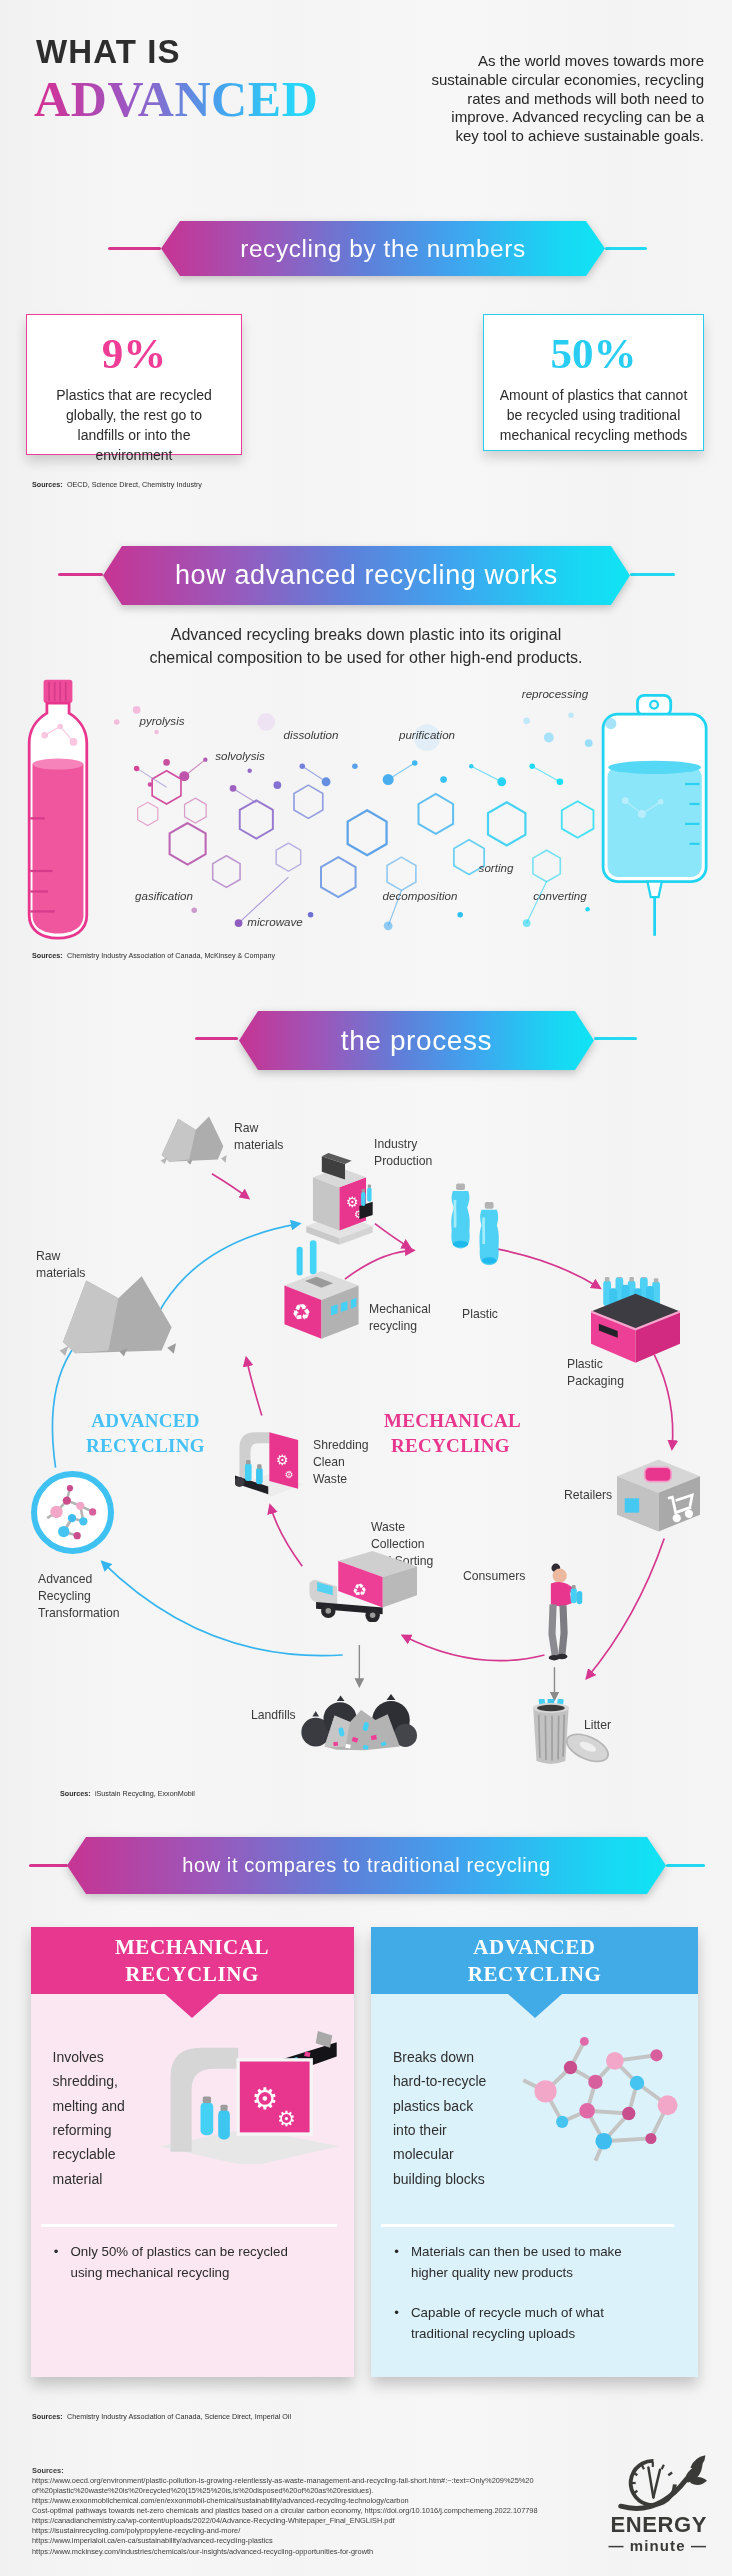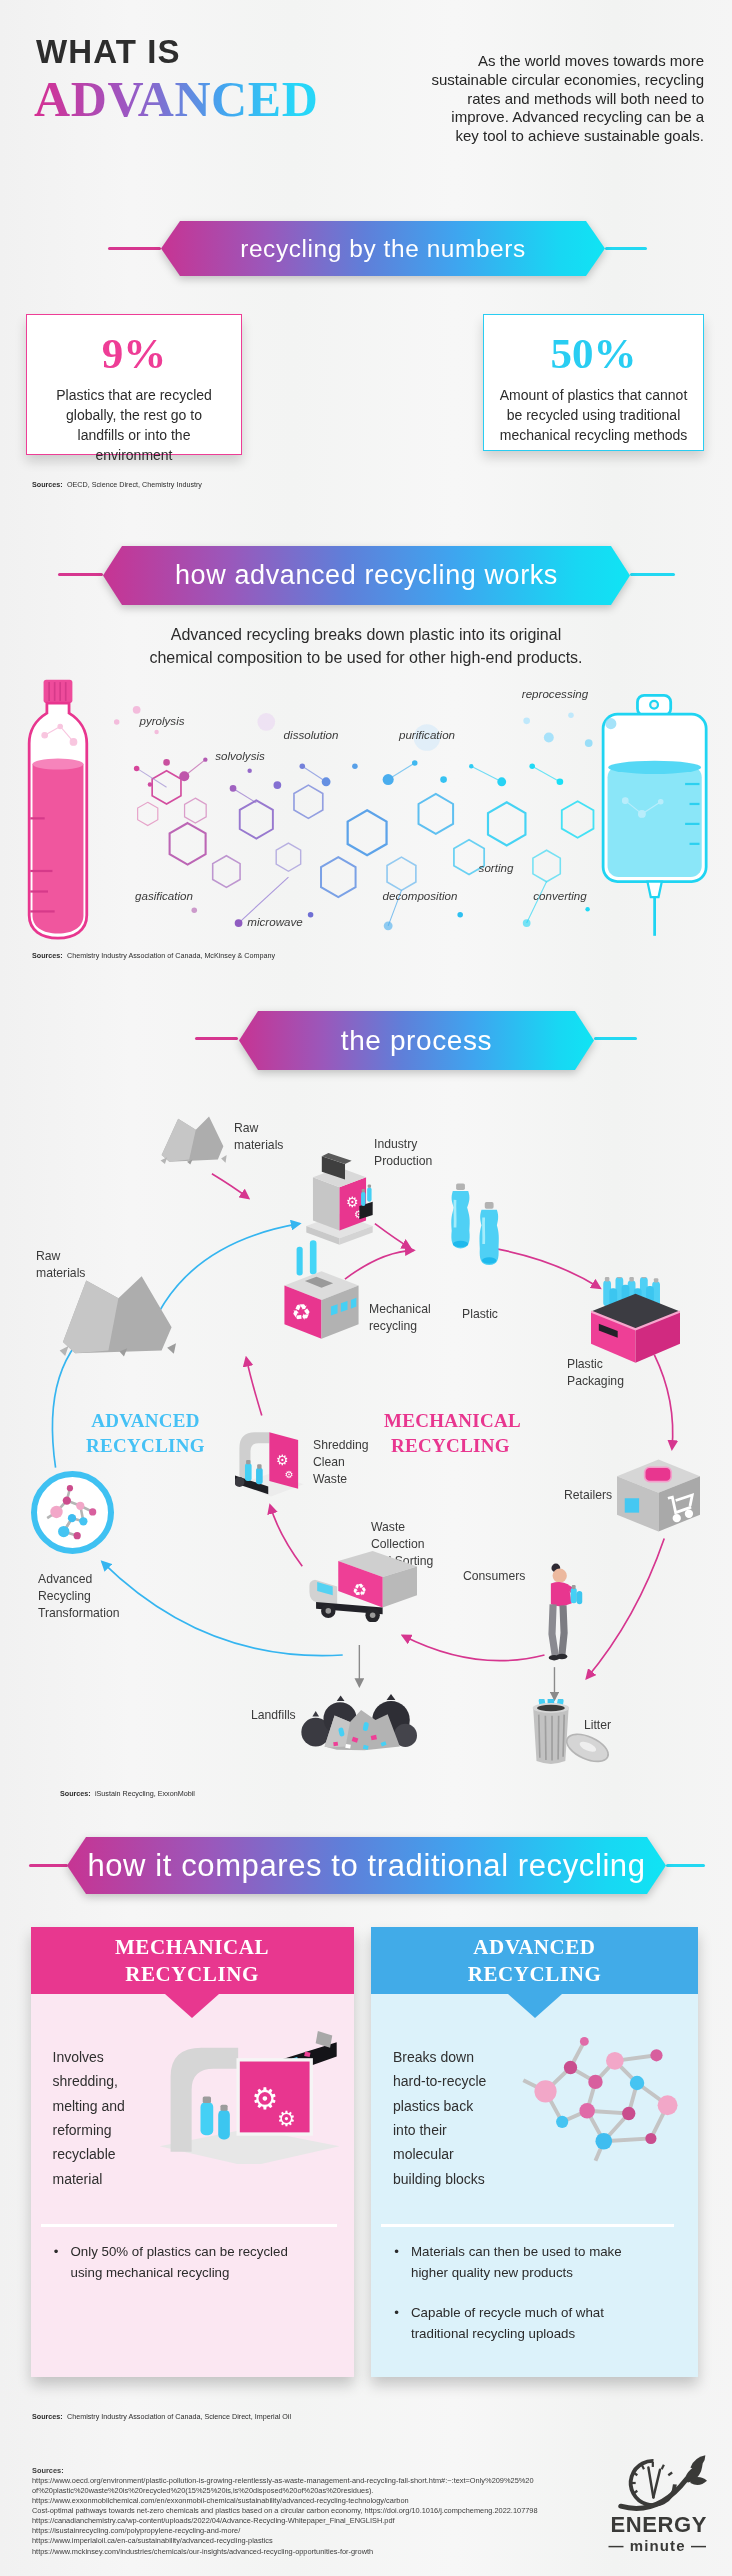--- a/index.html
+++ b/index.html
@@ -520,21 +520,21 @@
   </div>
 
   <div class="abs src" style="left:32px;top:1789px;padding-left:28px;">
     <b>Sources:</b>
     <span style="margin-left:2.2px;">iSustain Recycling, ExxonMobil</span>
   </div>
 
   <div class="abs bline pink" style="left:29px;top:1864px;width:39px;"></div>
   <div class="abs bline cyan" style="left:666px;top:1864px;width:39px;"></div>
   <div class="abs banner-wrap" style="left:67px;top:1837px;width:599px;height:57px;">
-    <div class="banner" style="font-size:31px;">how it compares to traditional recycling</div>
+    <div class="banner" style="font-size:20px;">how it compares to traditional recycling</div>
   </div>
 
   <div class="abs" style="left:0;top:1927px;width:732px;height:460px;">
     <div class="cmp-card cmp-left">
       <div class="cmp-head">
         <div class="cmp-title">MECHANICAL RECYCLING</div>
       </div>
       <div class="cmp-tail"></div>
       <div class="cmp-desc" style="width:92px;">Involves shredding, melting and reforming recyclable material</div>
       <svg style="position:absolute;left:123px;top:104px;" width="191" height="133" viewBox="0 0 345 240">

